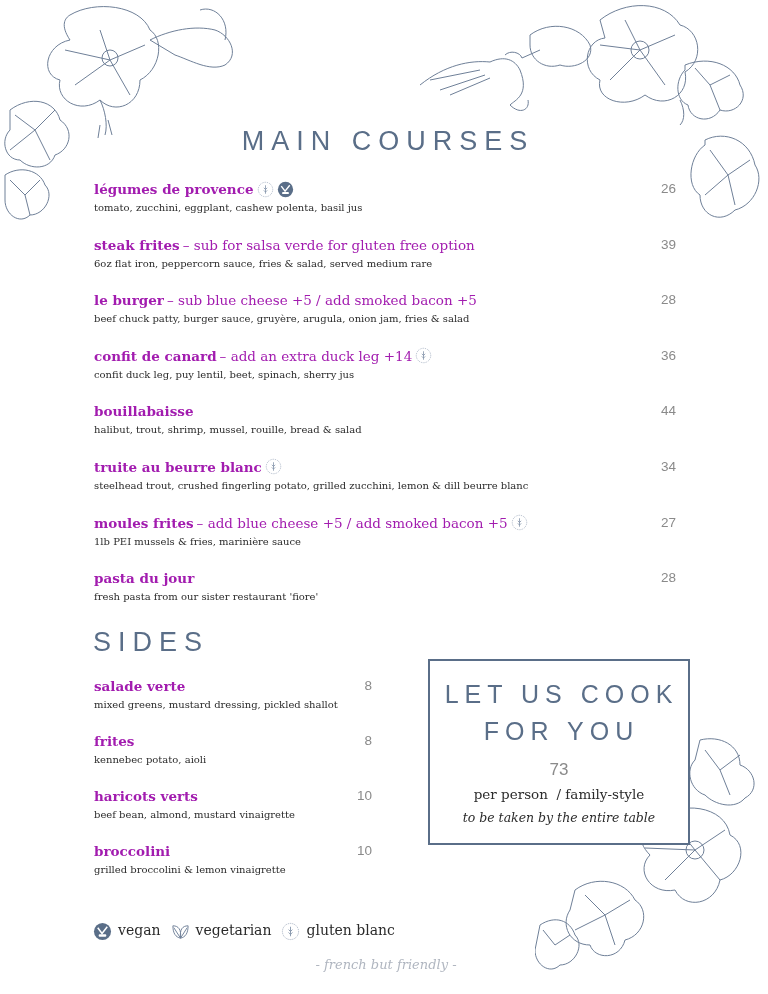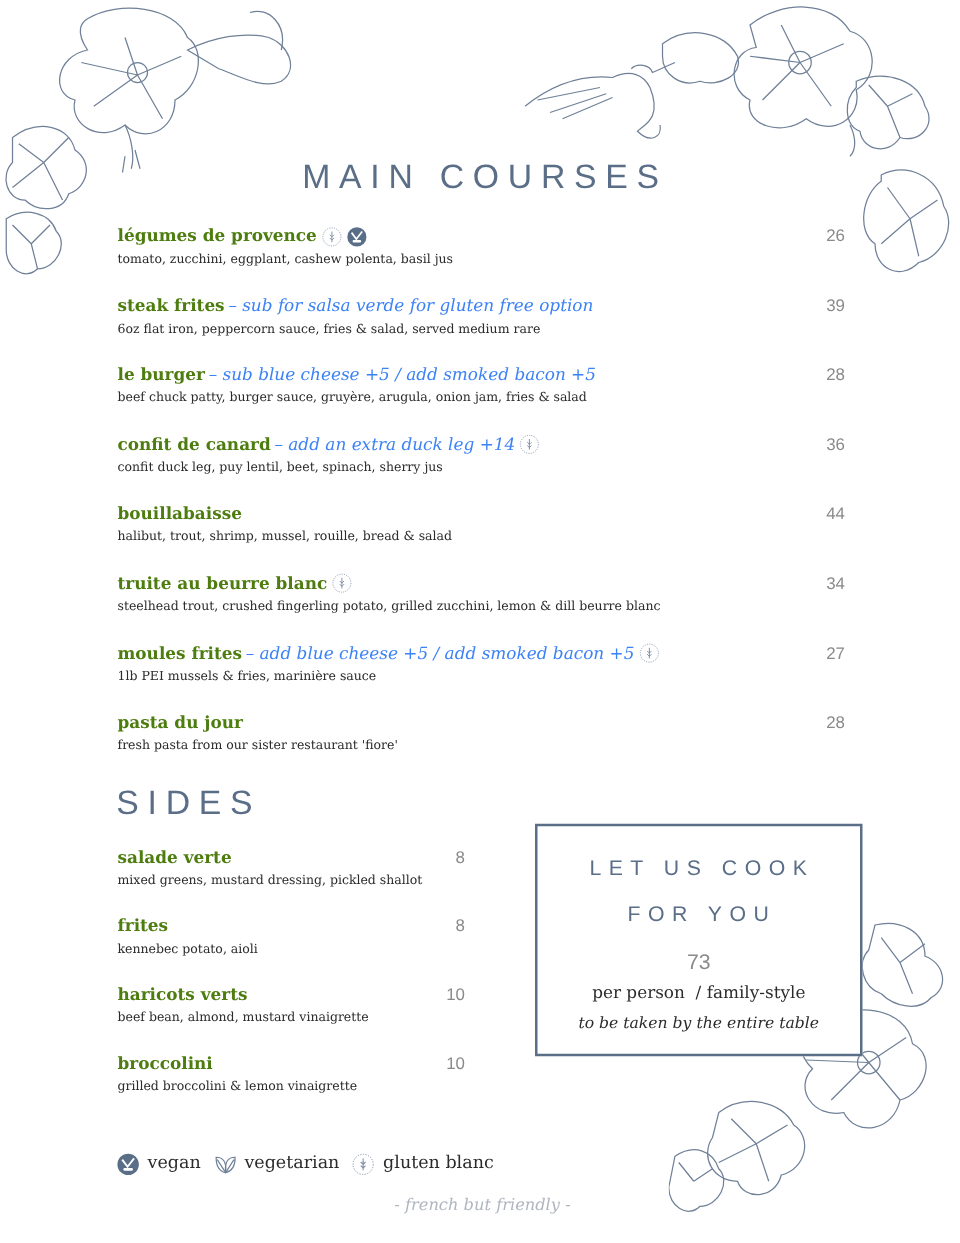--- a/index.html
+++ b/index.html
@@ -8,36 +8,36 @@
   .floral { position: absolute; pointer-events: none; }
   .floral svg { display: block; }
   .section-title { position: absolute; font-family: "Liberation Sans", sans-serif;
          font-weight: normal; color: #5a6e88; letter-spacing: 6px; margin: 0; }
   #main-title { left: 0; width: 768px; top: 126px; text-align: center; font-size: 27px; letter-spacing: 7px; padding-left: 4px; }
   #sides-title { left: 93px; top: 627px; font-size: 27px; letter-spacing: 7px; }
 
   .main-list { position: absolute; left: 94px; top: 179px; width: 590px; }
   .main-item { position: relative; height: 55.6px; }
   .item-head { font-size: 13.5px; line-height: 20px; white-space: nowrap; display: flex; align-items: center; }
-  .item-name { font-weight: bold; color: #4d7c0f; }
-  .item-note { font-style: italic; color: #3b82f6; margin-left: 3px; }
+  .item-name { font-weight: bold; color: #a21caf; }
+  .item-note { color: #a21caf; margin-left: 3px; }
   .item-desc { font-size: 10px; line-height: 18px; color: #2b2b2b; white-space: nowrap; }
   .item-price { position: absolute; right: 8px; top: 2px; font-family: "Liberation Sans", sans-serif;
         font-size: 13.5px; color: #8a8a8a; }
 
   .icon-gf, .icon-vegan, .icon-veg { display: inline-block; width: 17px; height: 17px; margin-left: 3px; vertical-align: middle; }
   .icon-gf svg, .icon-vegan svg, .icon-veg svg { width: 17px; height: 17px; display: block; }
 
   .sides-list { position: absolute; left: 94px; top: 676px; width: 284px; }
   .side-item { position: relative; height: 55px; }
   .side-item .item-price { right: 6px; }
 
   .cook-box { position: absolute; left: 428px; top: 659px; width: 262px; height: 186px;
         border: 2px solid #5a6e88; box-sizing: border-box; background: #fff; text-align: center; }
-  .cook-title { font-family: "Liberation Sans", sans-serif; color: #5a6e88; font-size: 17px;
+  .cook-title { font-family: "Liberation Sans", sans-serif; color: #5a6e88; font-size: 25px;
         letter-spacing: 6px; line-height: 37px; margin-top: 15px; padding-left: 5px; }
   .cook-price { font-family: "Liberation Sans", sans-serif; color: #8a8a8a; font-size: 17px; margin-top: 10px; }
   .cook-sub { font-size: 13.5px; color: #2b2b2b; margin-top: 6px; }
   .cook-note { font-size: 12.5px; font-style: italic; color: #2b2b2b; margin-top: 8px; }
 
   .legend { position: absolute; left: 93px; top: 922px; display: flex; align-items: center; font-size: 14px; color: #2b2b2b; }
   .legend .lg-item { display: flex; margin-right: 10px; }
   .legend .lg-item span.lg-label { margin-left: 6px; }
   .legend .icon-gf, .legend .icon-vegan, .legend .icon-veg { margin-left: 0; width: 19px; height: 19px; }
   .legend svg { width: 19px; height: 19px; }

